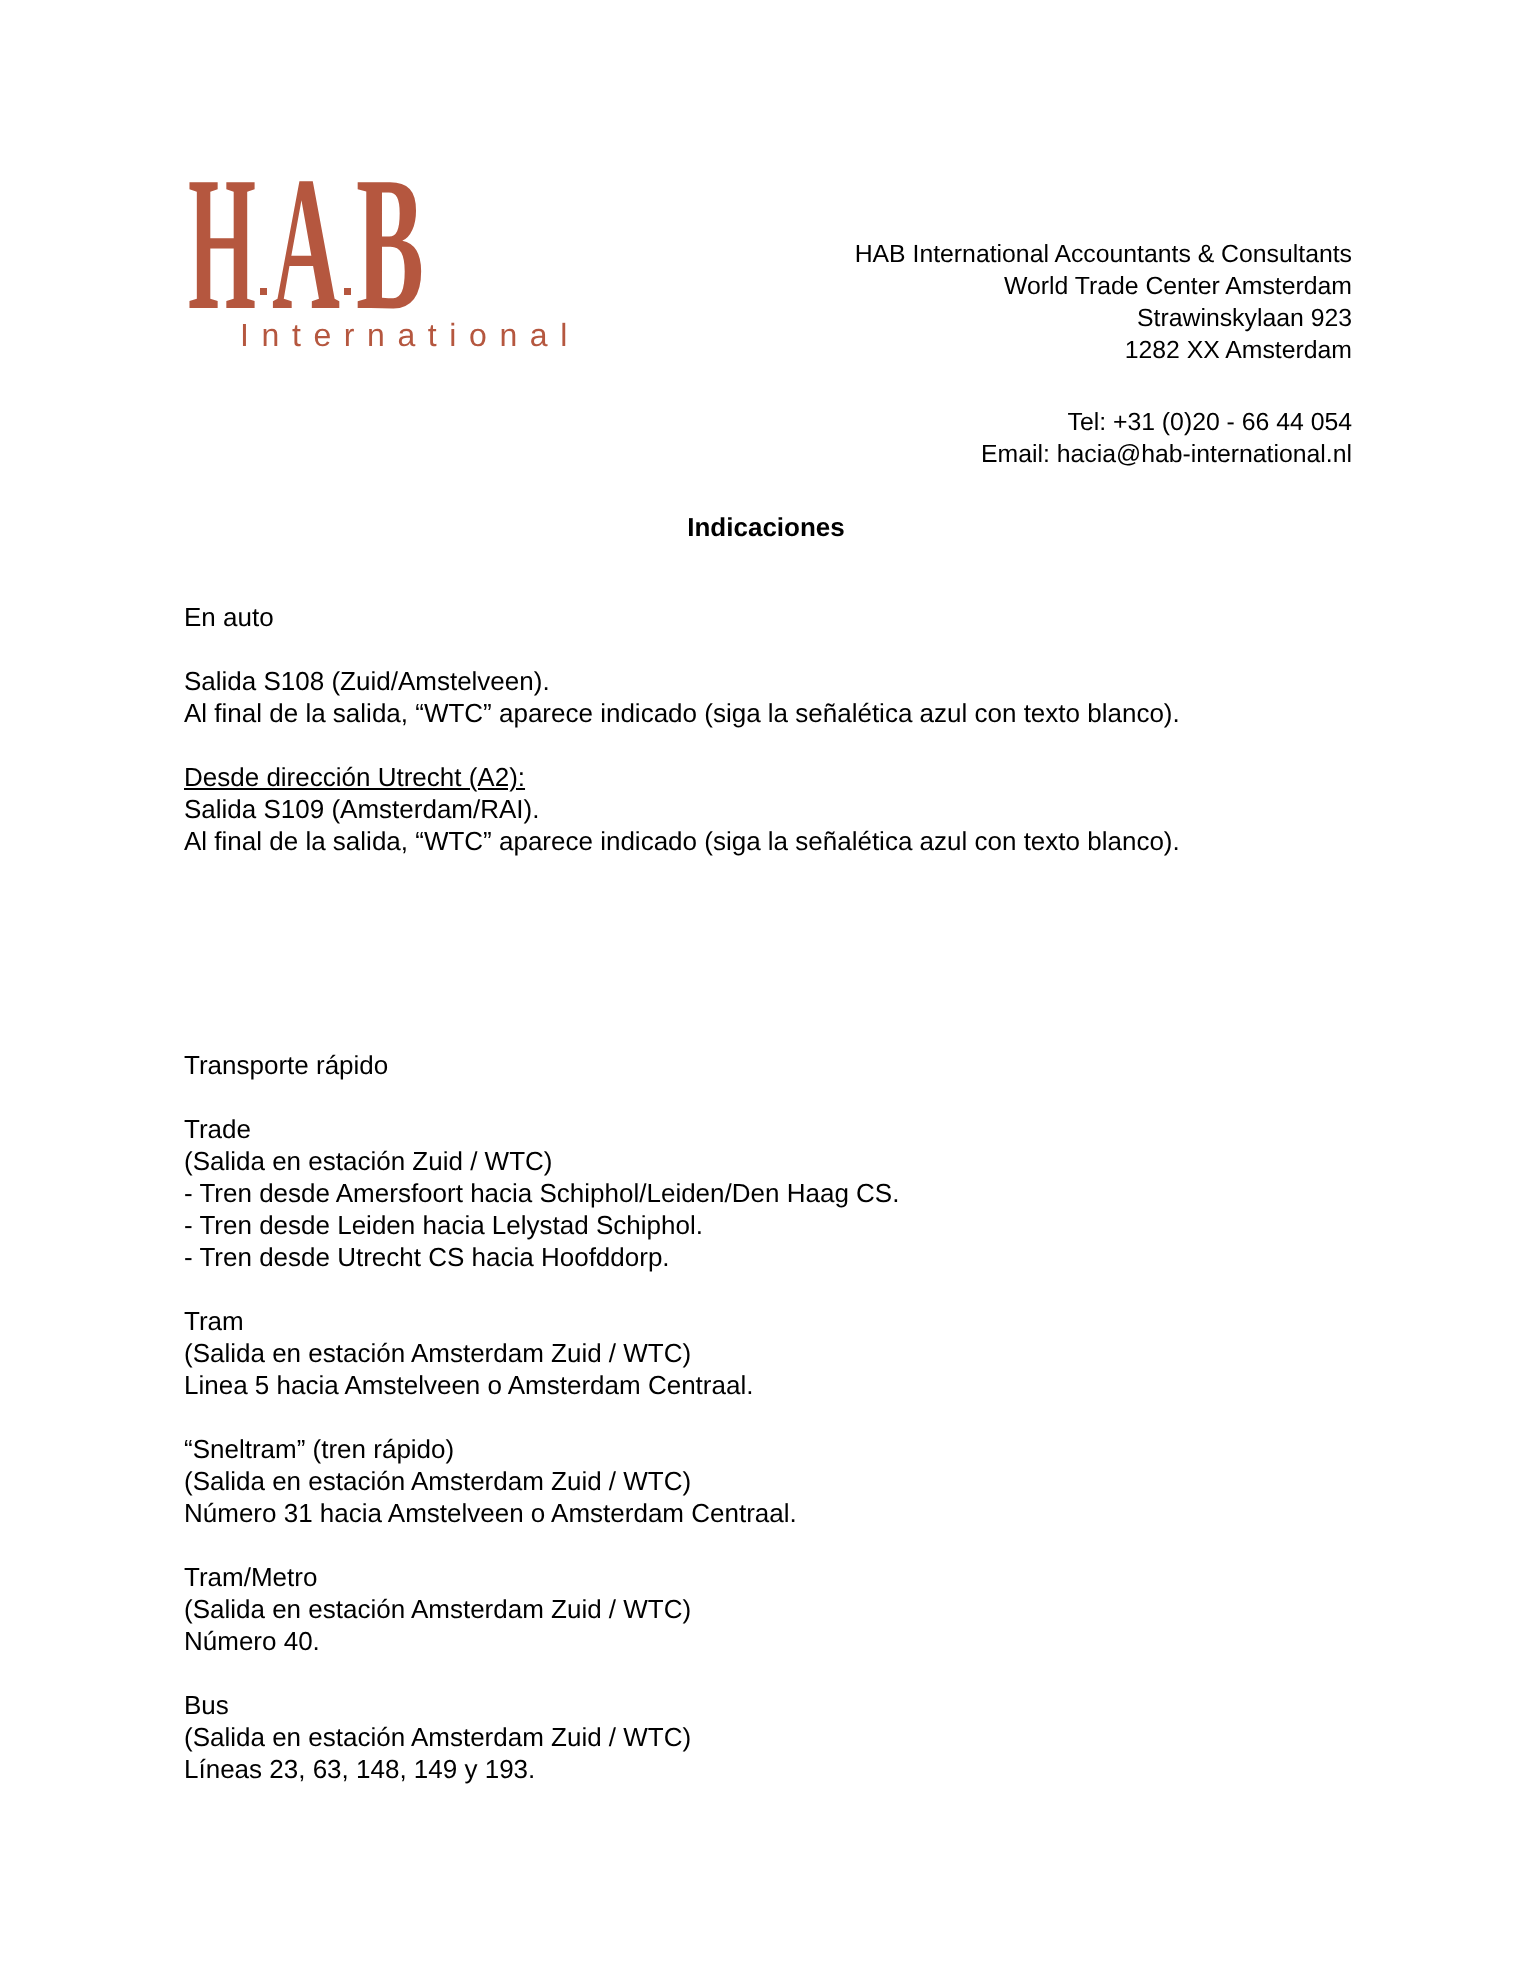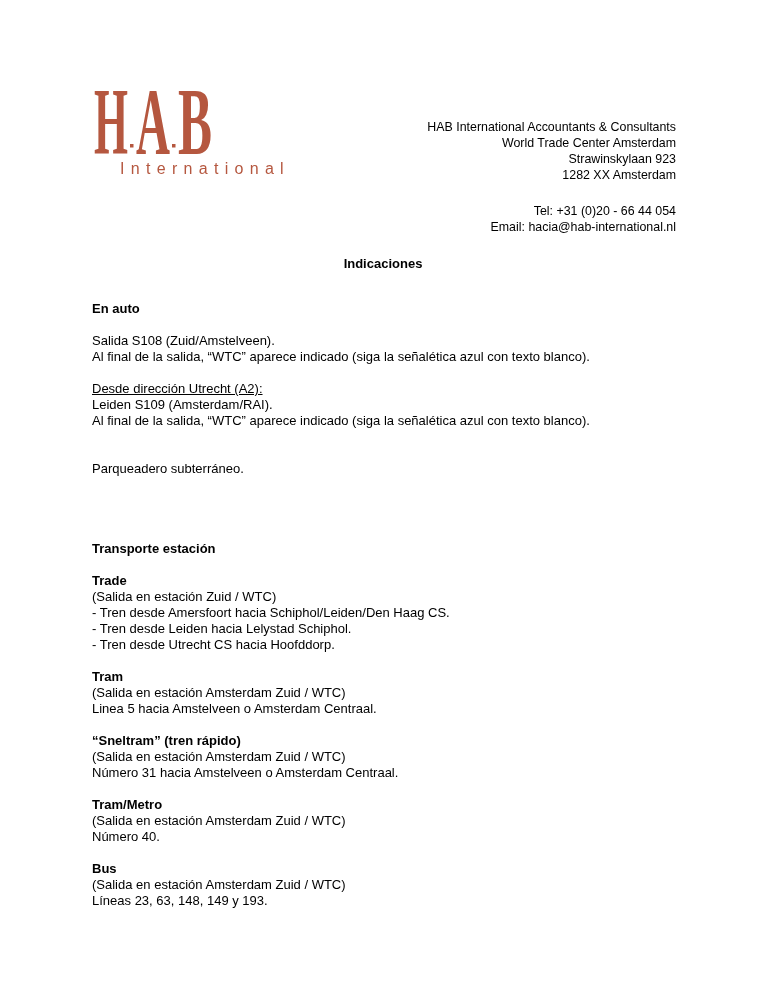--- a/index.html
+++ b/index.html
@@ -81,21 +81,21 @@
       left: 92px;
       top: 301px;
       width: 600px;
       font-size: 13px;
       line-height: 16px;
     }
     .content p {
       margin: 0;
       white-space: nowrap;
     }
-    .content .bold { font-weight: bold; }
+    .content .bold { font-weight: normal; }
     .content .u { text-decoration: underline; }
 
     .sp16 { height: 16px; }
     .sp32 { height: 32px; }
     .sp64 { height: 64px; }
   </style>
 </head>
 <body>
 
 <div class="page">
@@ -128,28 +128,27 @@
   <div class="content">
 
     <p class="bold">En auto</p>
     <div class="sp16"></div>
 
     <p>Salida S108 (Zuid/Amstelveen).</p>
     <p>Al final de la salida, “WTC” aparece indicado (siga la señalética azul con texto blanco).</p>
     <div class="sp16"></div>
 
     <p class="u">Desde dirección Utrecht (A2):</p>
-    <p>Leiden S109 (Amsterdam/RAI).</p>
+    <p>Salida S109 (Amsterdam/RAI).</p>
     <p>Al final de la salida, “WTC” aparece indicado (siga la señalética azul con texto blanco).</p>
     <div class="sp32"></div>
 
-    <p>Parqueadero subterráneo.</p>
     <div class="sp64"></div>
 
-    <p class="bold">Transporte estación</p>
+    <p class="bold">Transporte rápido</p>
     <div class="sp16"></div>
 
     <p class="bold">Trade</p>
     <p>(Salida en estación Zuid / WTC)</p>
     <p>- Tren desde Amersfoort hacia Schiphol/Leiden/Den Haag CS.</p>
     <p>- Tren desde Leiden hacia Lelystad Schiphol.</p>
     <p>- Tren desde Utrecht CS hacia Hoofddorp.</p>
     <div class="sp16"></div>
 
     <p class="bold">Tram</p>

